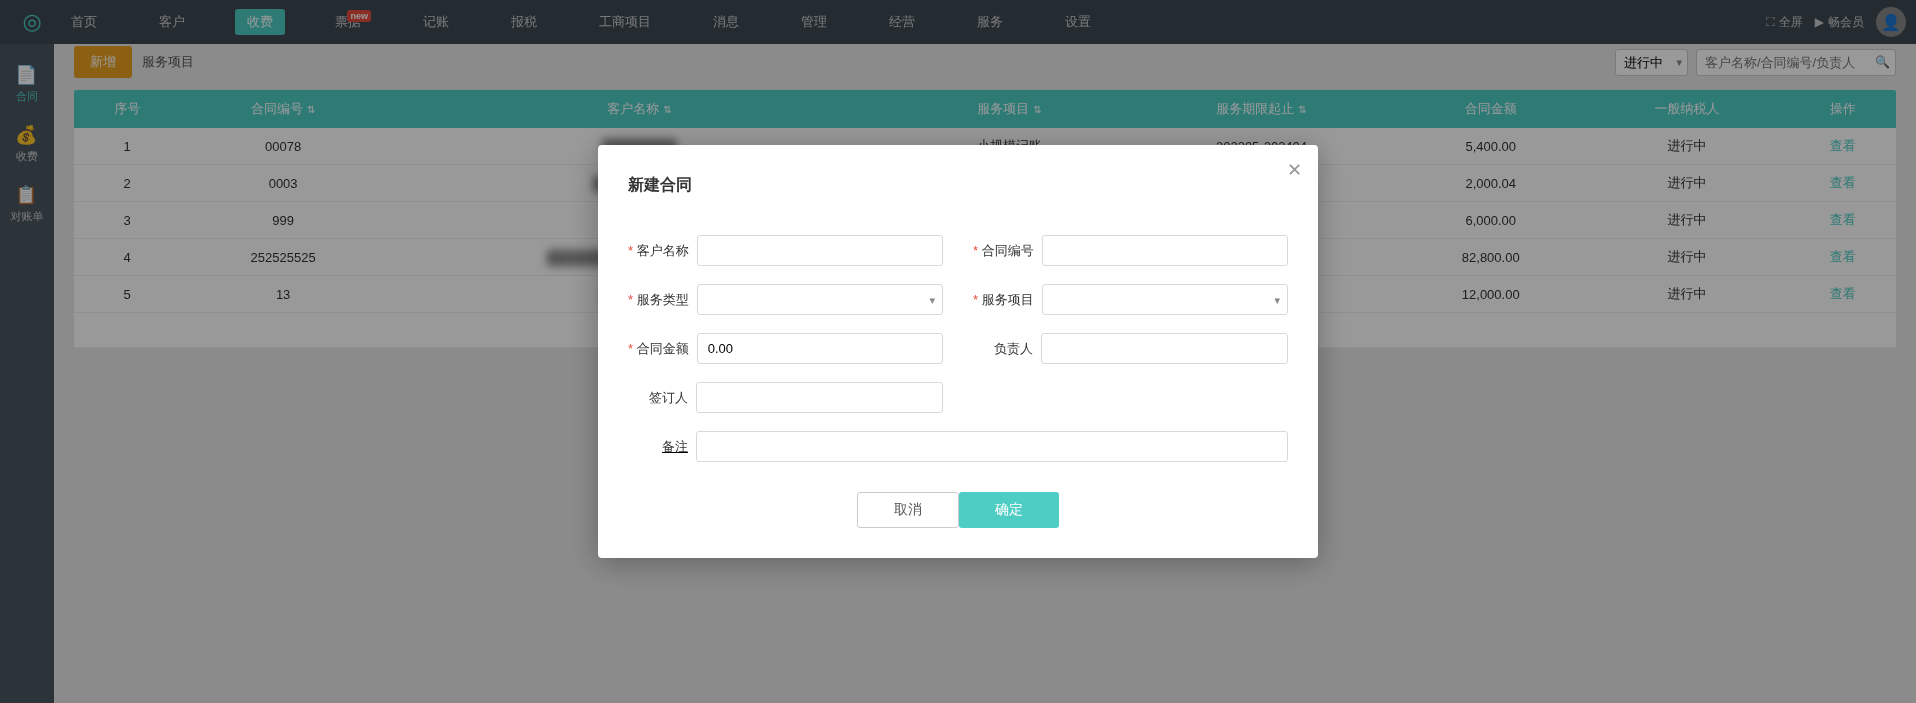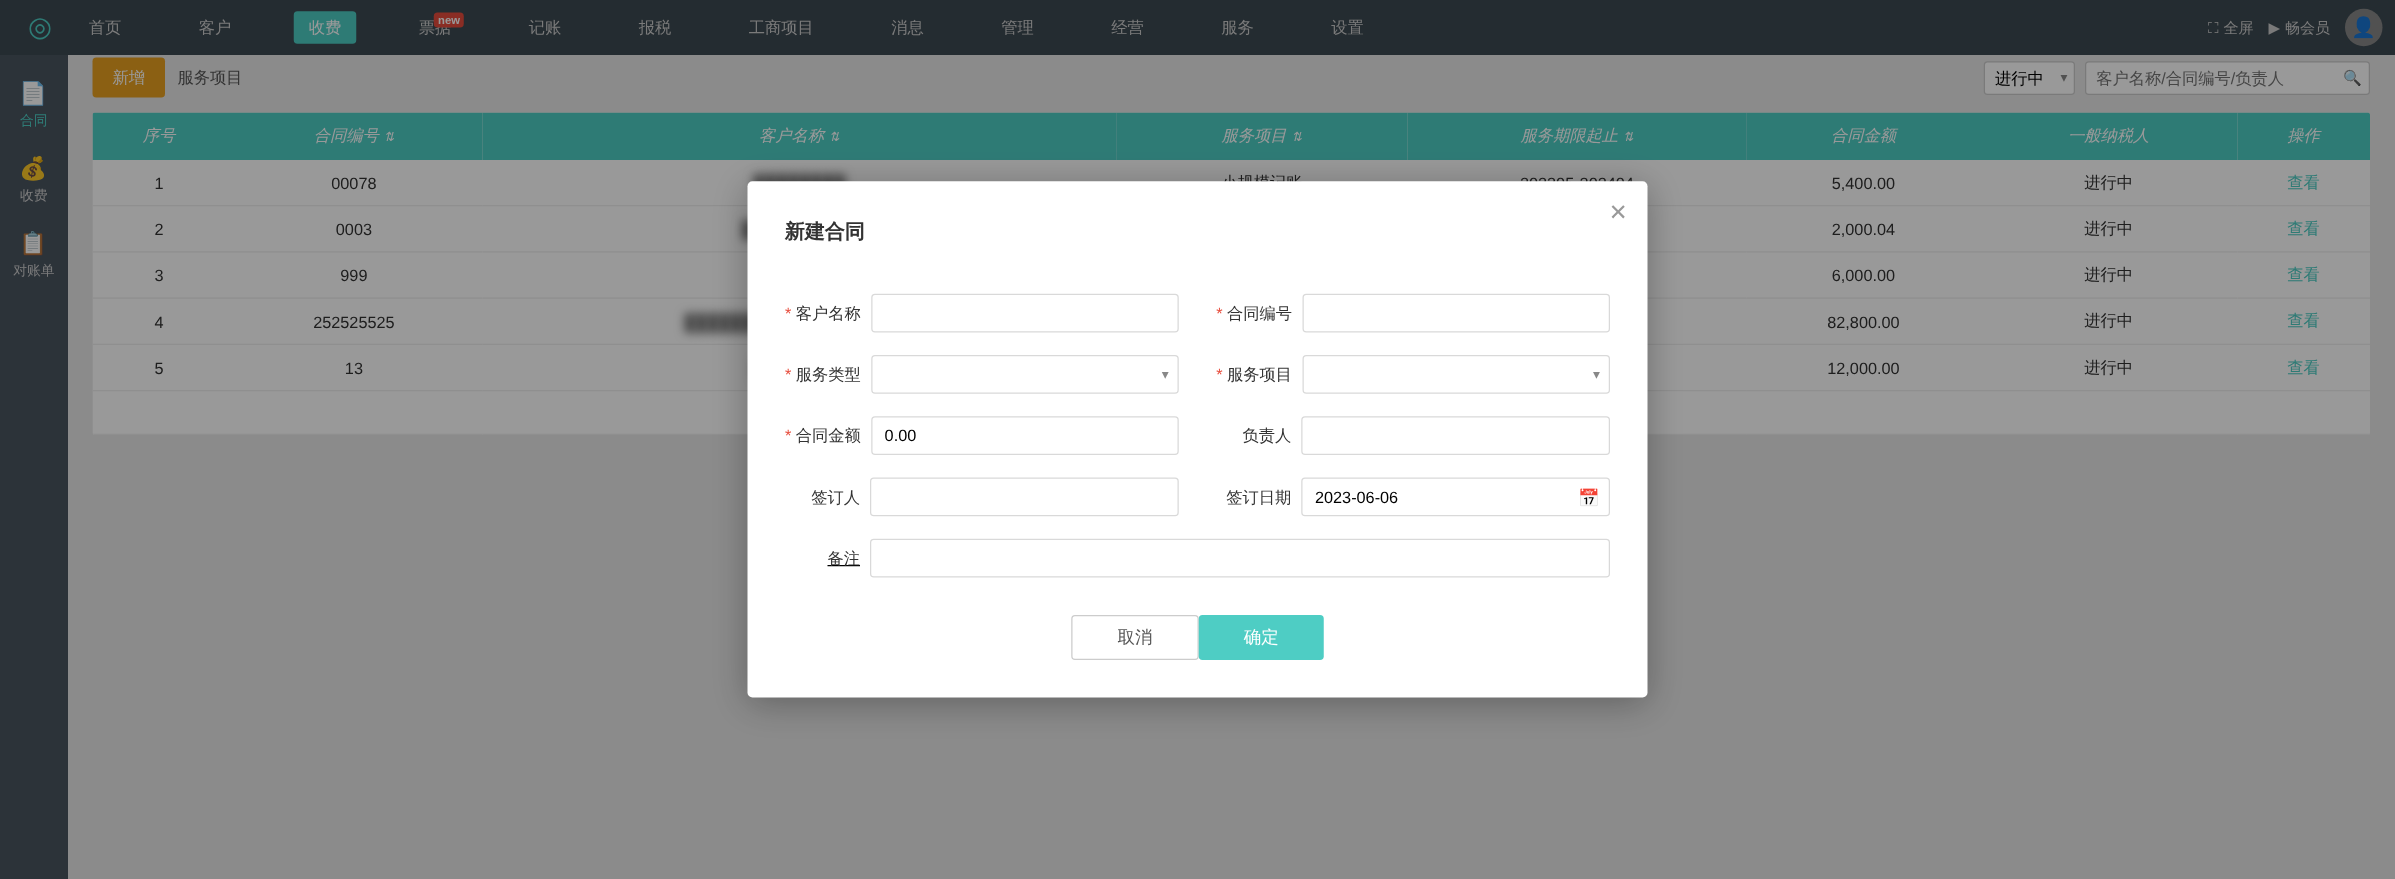--- a/index.html
+++ b/index.html
@@ -170,21 +170,21 @@
       pointer-events: none;
       color: #888;
       font-size: 11px;
     }
     .search-box {
       border: 1px solid #ccc;
       padding: 5px 28px 5px 8px;
       border-radius: 3px;
       font-size: 13px;
       background: #fff;
-      width: 228px;
+      width: 200px;
     }
     .search-wrapper {
       position: relative;
       display: inline-block;
     }
     .search-wrapper::after {
       content: '🔍';
       position: absolute;
       right: 6px;
       top: 50%;
@@ -196,21 +196,20 @@
 
     
     .data-table {
       width: 100%;
       border-collapse: collapse;
       background: #fff;
     }
     .data-table thead tr {
       background: #4ecdc4;
       color: #fff;
-      font-style: italic;
     }
     .data-table thead th {
       padding: 10px 8px;
       text-align: center;
       font-weight: normal;
       font-size: 13px;
       white-space: nowrap;
     }
     .data-table thead th .sort-icon {
       font-size: 10px;
@@ -552,27 +551,20 @@
       </div>
       <div class="form-group">
         <span class="form-label">负责人</span>
         <input class="form-input" type="text" style="">
       </div>
 
       <div class="form-group">
         <span class="form-label">签订人</span>
         <input class="form-input" type="text" style="">
       </div>
-      <div class="form-group">
-        <span class="form-label">签订日期</span>
-        <div class="form-input-date-wrapper">
-          <input class="form-input" type="text" style="width: 100%; padding-right: 30px;" value="2023-06-06">
-          <span class="calendar-icon">📅</span>
-        </div>
-      </div>
 
       <div class="form-group" style="grid-column: 1 / -1; text-decoration: underline;">
         <span class="form-label">备注</span>
         <input class="form-input" type="text" style="flex: 1 1 0%;">
       </div>
     </div>
 
     <div class="modal-footer">
       <button class="btn-cancel">取消</button>
       <button class="btn-confirm">确定</button>

